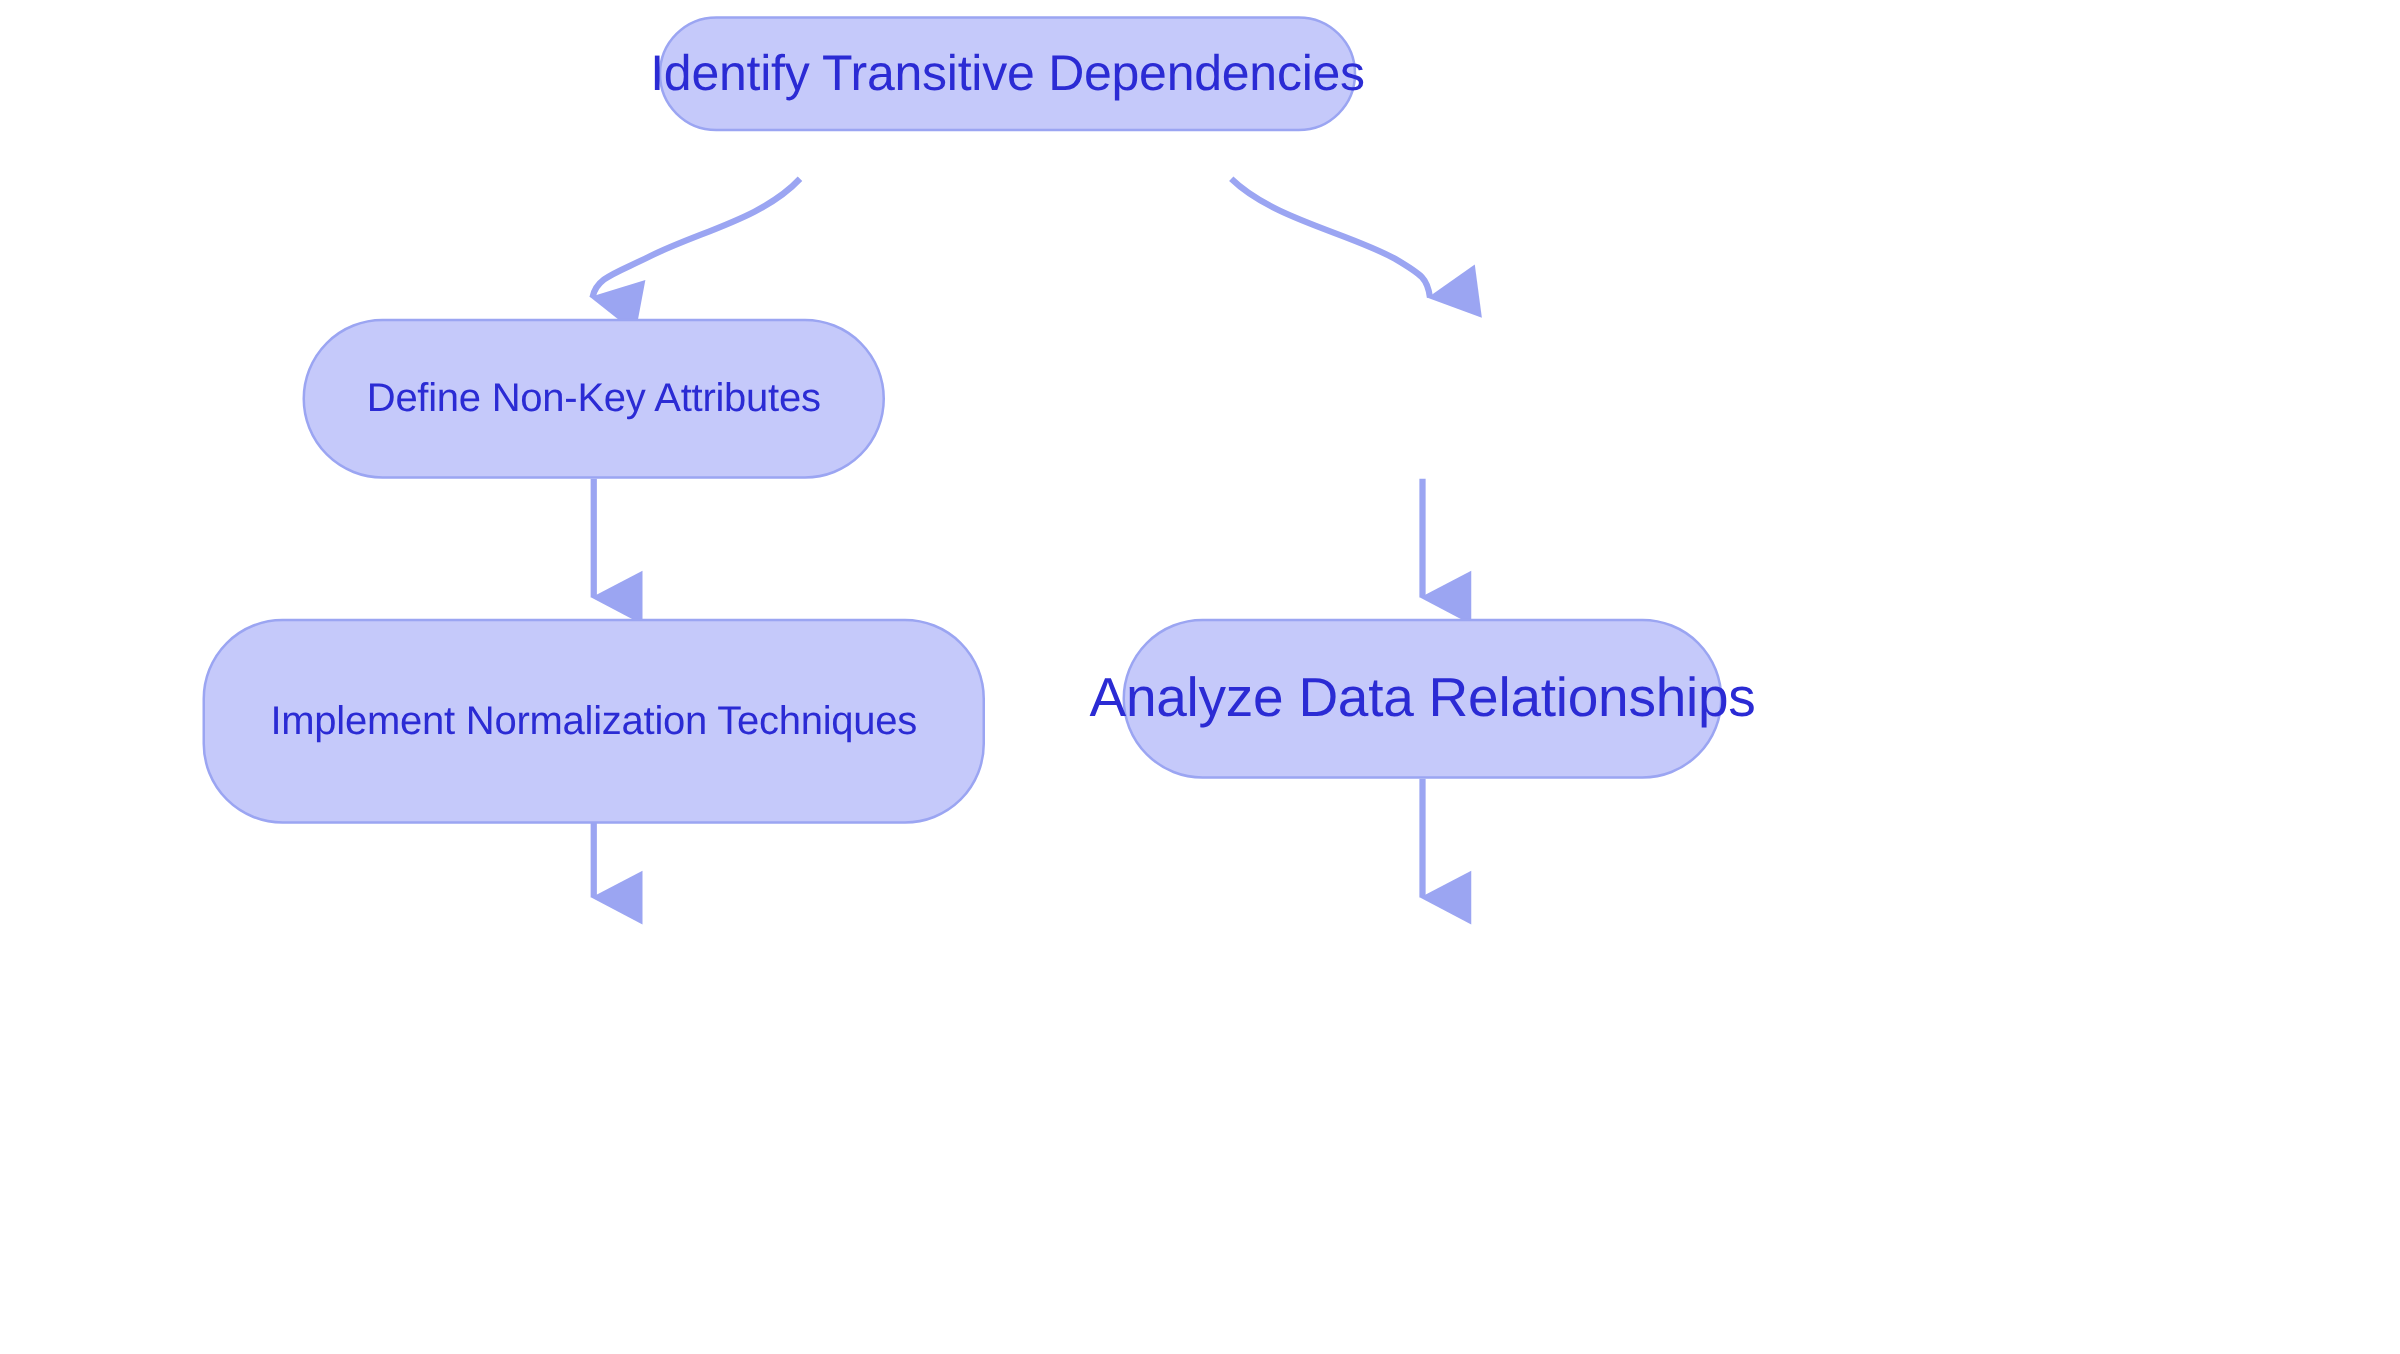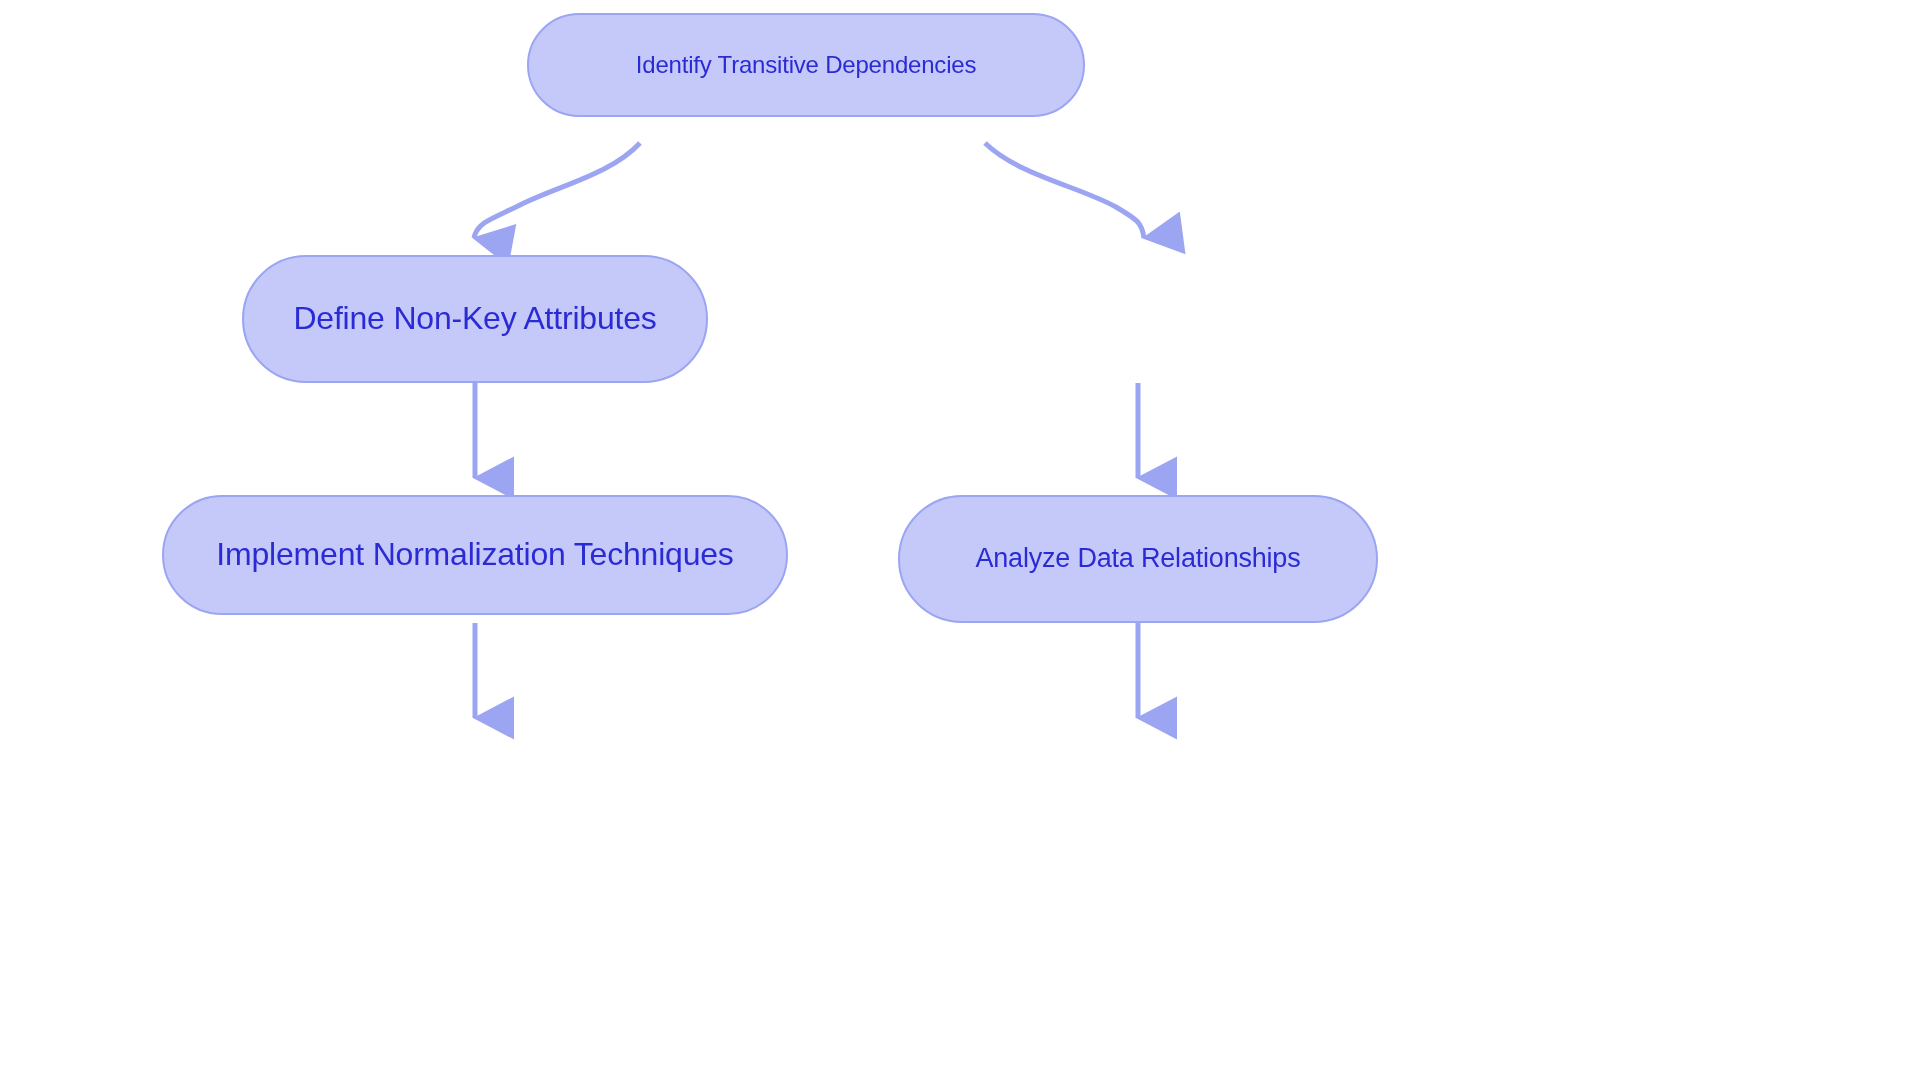--- a/index.html
+++ b/index.html
@@ -64,32 +64,32 @@
 
     <path d="M 475 383 L 475 478" fill="none" stroke="#9ba5f2" stroke-width="5" marker-end="url(#arrowhead)"></path>
 
     <path d="M 1138 383 L 1138 478" fill="none" stroke="#9ba5f2" stroke-width="5" marker-end="url(#arrowhead)"></path>
 
     <path d="M 475 623 L 475 718" fill="none" stroke="#9ba5f2" stroke-width="5" marker-end="url(#arrowhead)"></path>
 
     <path d="M 1138 623 L 1138 718" fill="none" stroke="#9ba5f2" stroke-width="5" marker-end="url(#arrowhead)"></path>
   </svg>
 
-  <div class="node" id="node-0" style="left:527px; top:13px; width:558px; height:104px; font-size:24px;">
+  <div class="node" id="node-0" style="left:527px; top:13px; width:558px; height:92px; font-size:40px;">
     <span class="node-label">Identify Transitive Dependencies</span>
   </div>
 
   <div class="node" id="node-1" style="left:242px; top:255px; width:466px; height:128px; font-size:32px;">
     <span class="node-label">Define Non-Key Attributes</span>
   </div>
 
 
-  <div class="node" id="node-3" style="left:162px; top:495px; width:626px; height:120px; font-size:32px;">
+  <div class="node" id="node-3" style="left:162px; top:495px; width:626px; height:164px; font-size:32px;">
     <span class="node-label">Implement Normalization Techniques</span>
   </div>
 
-  <div class="node" id="node-4" style="left:898px; top:495px; width:480px; height:128px; font-size:27px;">
+  <div class="node" id="node-4" style="left:898px; top:495px; width:480px; height:128px; font-size:44px;">
     <span class="node-label">Analyze Data Relationships</span>
   </div>
 
 
 
 </div>
 
 </body></html>

